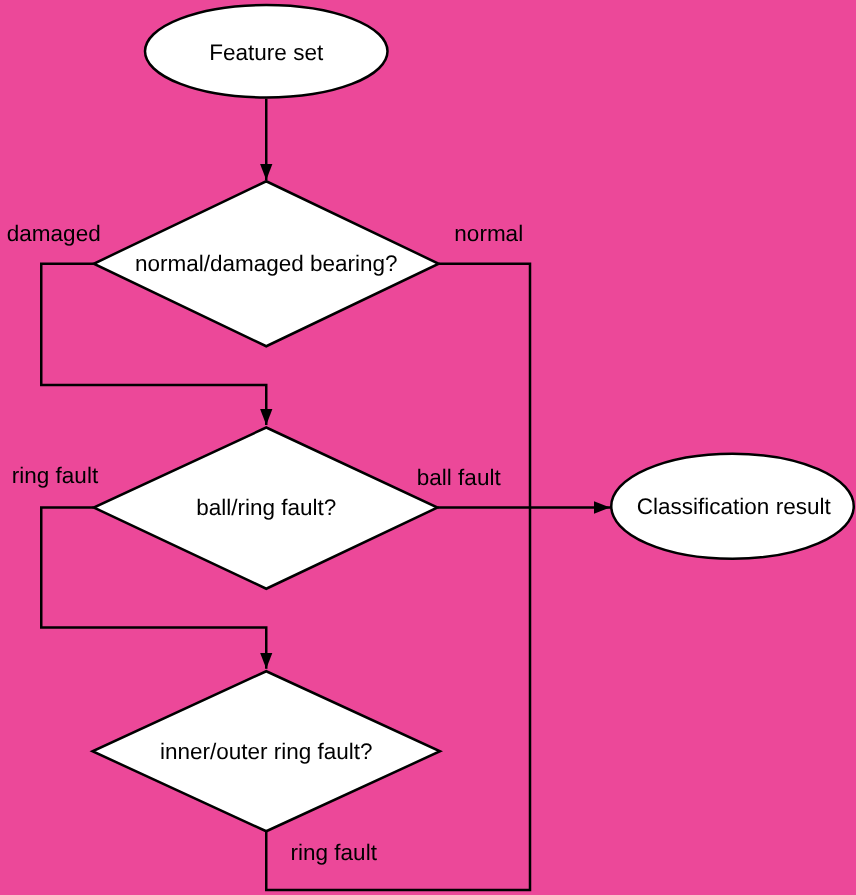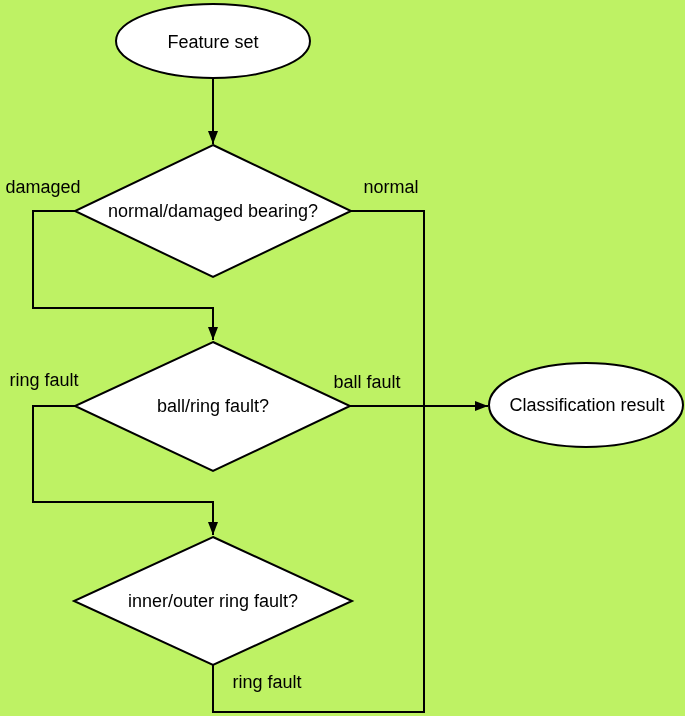--- a/index.html
+++ b/index.html
@@ -4,21 +4,21 @@
 <style>
   html, body {
     margin: 0;
     padding: 0;
     background: #ffffff;
   }
   .canvas {
     position: relative;
     width: 685px;
     height: 716px;
-    background: #bef264;
+    background: #ec4899;
     overflow: hidden;
   }
   svg {
     display: block;
     font-family: "Liberation Sans", "DejaVu Sans", sans-serif;
   }
   .node-shape {
     fill: #ffffff;
     stroke: #000000;
     stroke-width: 2;

